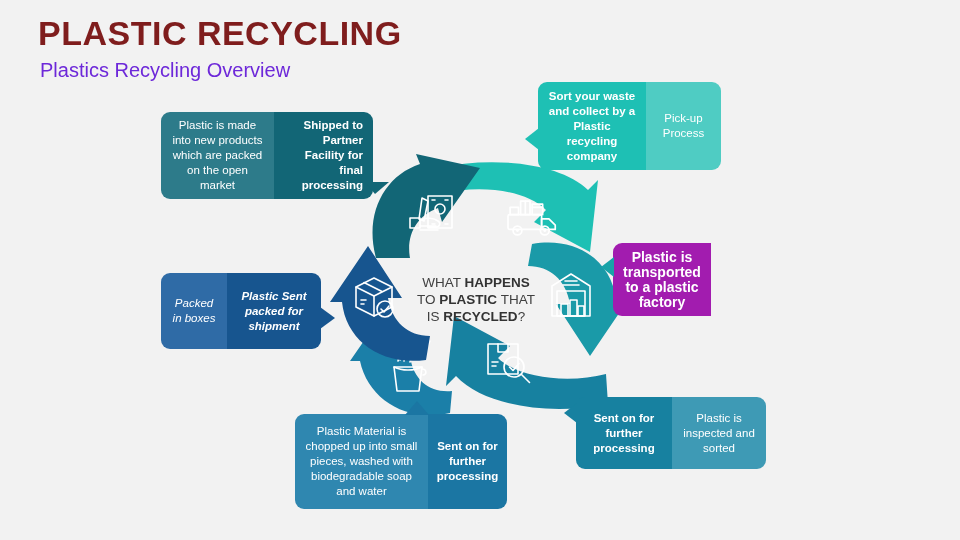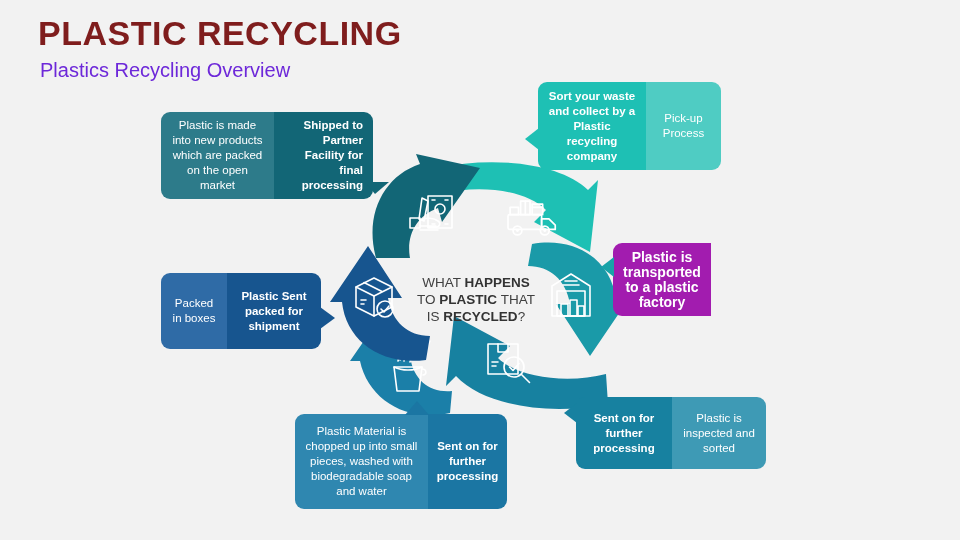--- a/index.html
+++ b/index.html
@@ -171,21 +171,21 @@
     <div class="panel right" style="width:94px;background:#3e9ab5;font-size:11.5px;">Plastic is inspected and sorted</div>
     <div class="tail" style="left:-12px;top:6px;border-top:10px solid transparent;border-bottom:10px solid transparent;border-right:13px solid #1781a0;"></div>
   </div>
 
   <div class="card" style="left:259px;top:414px;width:212px;height:95px;padding-left:36px;">
     <div class="panel left" style="width:133px;background:#2f87b0;font-size:11.5px;">Plastic Material is chopped up into small pieces, washed with biodegradable soap and water</div>
     <div class="panel right bold" style="width:79px;background:#1b76a3;font-size:11.5px;">Sent on for further processing</div>
     <div class="tail" style="left:146px;top:-13px;border-left:12px solid transparent;border-right:12px solid transparent;border-bottom:14px solid #1b76a3;"></div>
   </div>
 
-  <div class="card" style="left:161px;top:273px;width:160px;height:76px;">
+  <div class="card" style="left:161px;top:273px;width:160px;height:76px;font-style:italic;">
     <div class="panel left" style="width:66px;background:#2f6ba6;font-size:11.5px;">Packed in boxes</div>
     <div class="panel right bold" style="width:94px;background:#17558f;font-size:11.5px;">Plastic Sent packed for shipment</div>
     <div class="tail" style="left:159px;top:34px;border-top:11px solid transparent;border-bottom:11px solid transparent;border-left:15px solid #17558f;"></div>
   </div>
 
   <div class="card" style="left:161px;top:112px;width:212px;height:87px;">
     <div class="panel left" style="width:113px;background:#2d7b8a;font-size:11.5px;">Plastic is made into new products which are packed on the open market</div>
     <div class="panel right bold" style="width:99px;background:#126676;font-size:11.5px;text-align:right;">Shipped to Partner Facility for final processing</div>
     <div class="tail" style="left:204px;top:70px;border-left:10px solid transparent;border-top:12px solid #126676;border-right:14px solid transparent;"></div>
   </div>

